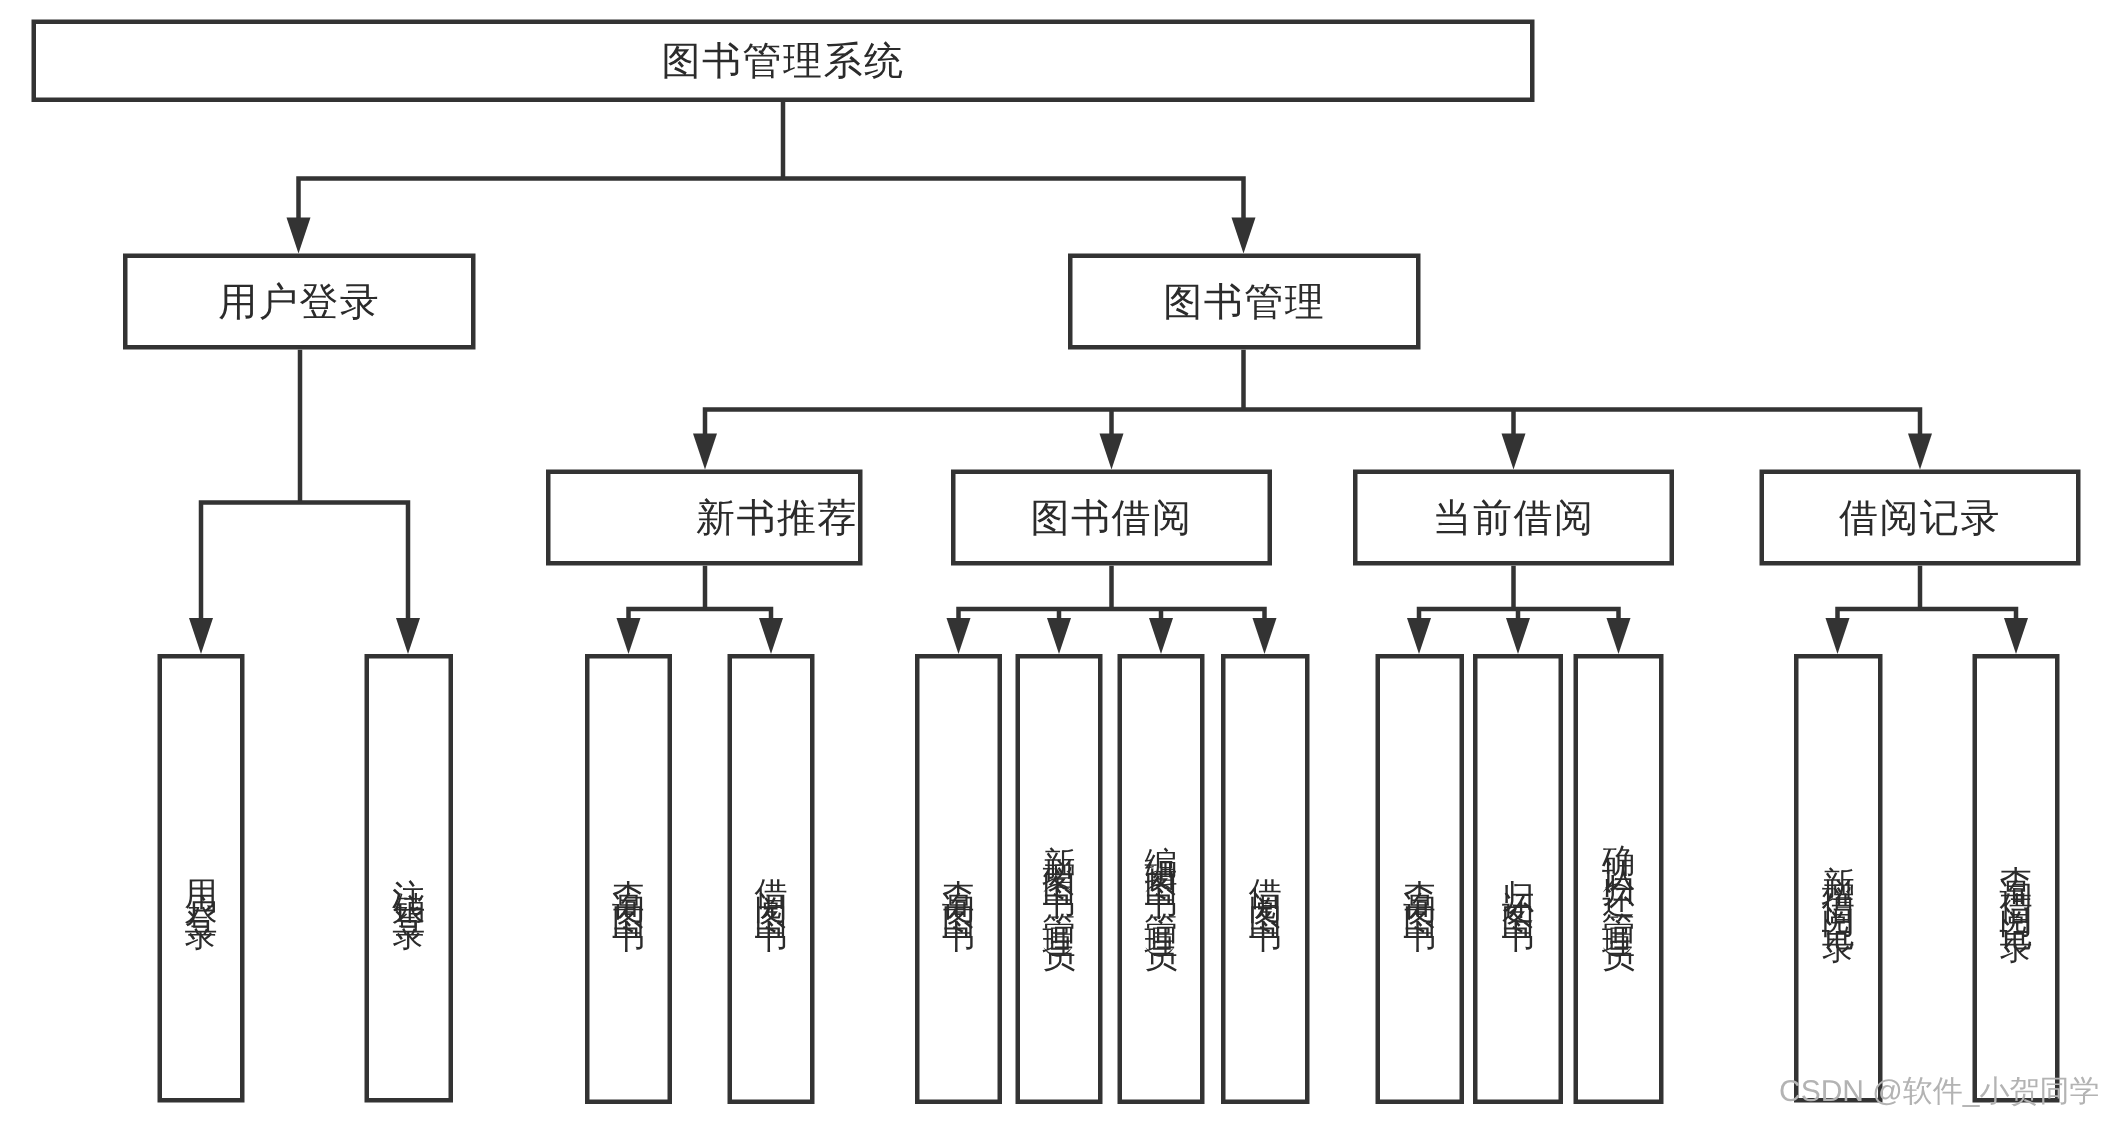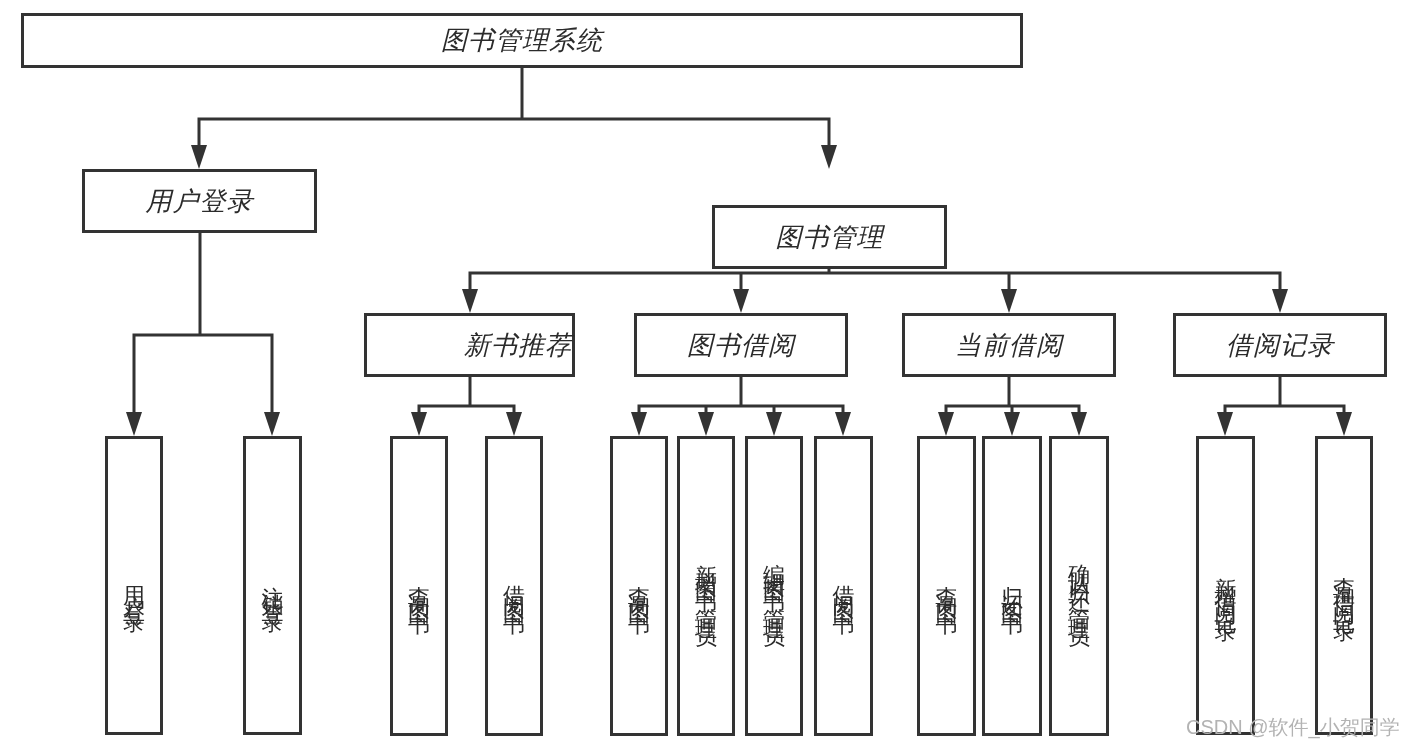--- a/index.html
+++ b/index.html
@@ -24,21 +24,20 @@
     border: 3px solid #333333;
     display: flex;
     align-items: center;
     justify-content: center;
     color: #2b2b2b;
   }
   .lbl-h {
     font-size: 26px;
     letter-spacing: 1px;
     white-space: nowrap;
-    font-style: italic;
   }
   .lbl-v {
     writing-mode: vertical-rl;
     font-size: 22px;
     letter-spacing: 9px;
     line-height: 1;
     white-space: nowrap;
   }
   .watermark {
     position: absolute;
@@ -119,21 +118,21 @@
     </g>
   </svg>
 
   <div class="node" style="left:21px; top:13px; width:1002px; height:55px;">
     <span class="lbl-h">图书管理系统</span>
   </div>
 
   <div class="node" style="left:82px; top:169px; width:235px; height:64px;">
     <span class="lbl-h">用户登录</span>
   </div>
-  <div class="node" style="left:712px; top:169px; width:235px; height:64px;margin-top:36px;">
+  <div class="node" style="left:712px; top:169px; width:235px; height:64px;">
     <span class="lbl-h">图书管理</span>
   </div>
 
   <div class="node" style="left:364px; top:313px; width:211px; height:64px;justify-content:flex-end;">
     <span class="lbl-h">新书推荐</span>
   </div>
   <div class="node" style="left:634px; top:313px; width:214px; height:64px;">
     <span class="lbl-h">图书借阅</span>
   </div>
   <div class="node" style="left:902px; top:313px; width:214px; height:64px;">

